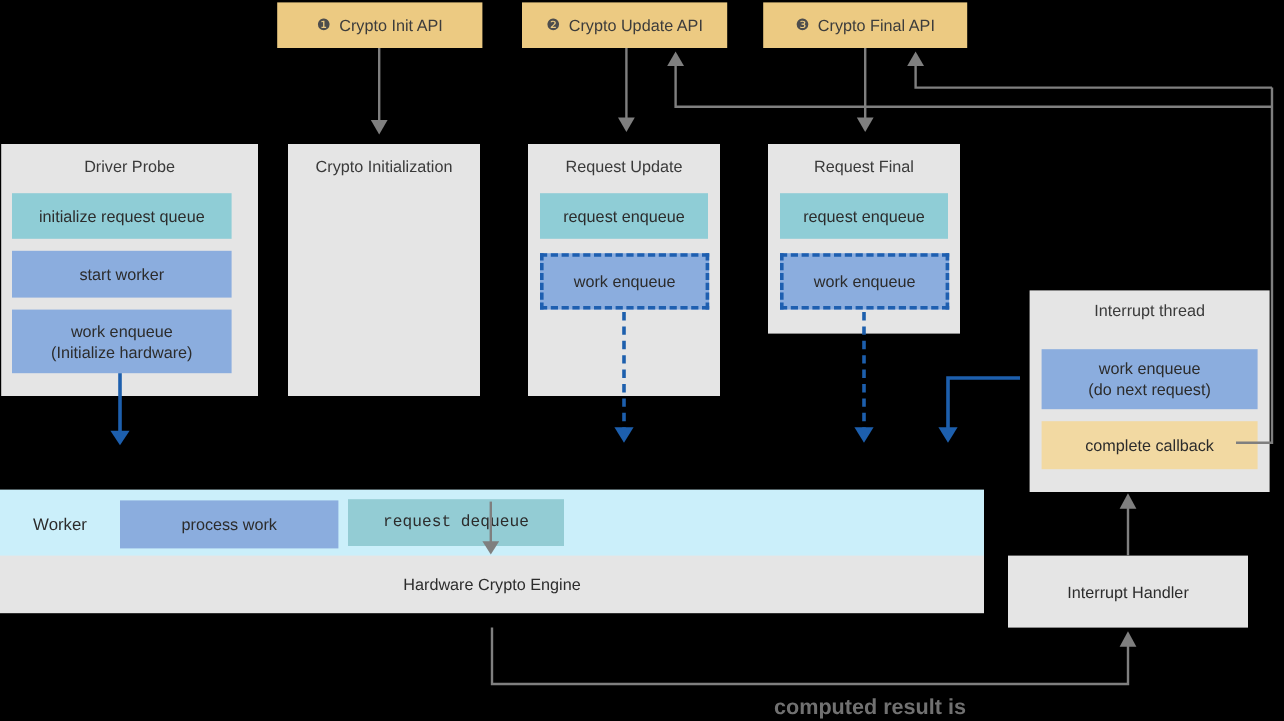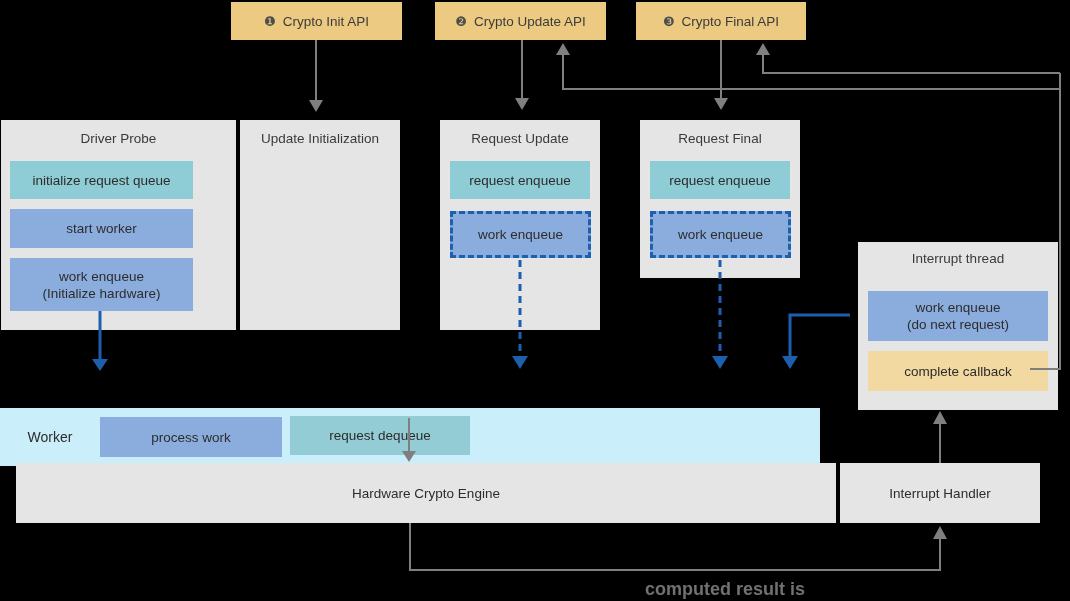--- a/index.html
+++ b/index.html
@@ -51,32 +51,32 @@
   </div>
   <div class="abs api-btn" style="left:435px;top:2px;width:171px;height:38px;">
     <span class="badge">❷</span>
     <span>Crypto Update API</span>
   </div>
   <div class="abs api-btn" style="left:636px;top:2px;width:170px;height:38px;">
     <span class="badge">❸</span>
     <span>Crypto Final API</span>
   </div>
 
-  <div class="abs panel" style="left:1px;top:120px;width:235px;height:210px;">
+  <div class="abs panel" style="left:1px;top:120px;width:214px;height:210px;">
     <div class="panel-title">Driver Probe</div>
     <div class="abs box teal" style="left:9px;top:41px;width:183px;height:38px;">initialize request queue</div>
     <div class="abs box blue" style="left:9px;top:89px;width:183px;height:39px;">start worker</div>
     <div class="abs box blue" style="left:9px;top:138px;width:183px;height:53px;">
       <div>work enqueue</div>
       <div>(Initialize hardware)</div>
     </div>
   </div>
 
   <div class="abs panel" style="left:240px;top:120px;width:160px;height:210px;">
-    <div class="panel-title">Update Initialization</div>
+    <div class="panel-title">Crypto Initialization</div>
   </div>
 
   <div class="abs panel" style="left:440px;top:120px;width:160px;height:210px;">
     <div class="panel-title">Request Update</div>
     <div class="abs box teal" style="left:10px;top:41px;width:140px;height:38px;">request enqueue</div>
     <div class="abs box dashedblue" style="left:10px;top:91px;width:141px;height:47px;">work enqueue</div>
   </div>
 
   <div class="abs panel" style="left:640px;top:120px;width:160px;height:158px;">
     <div class="panel-title">Request Final</div>
@@ -89,24 +89,24 @@
     <div class="abs box blue" style="left:10px;top:49px;width:180px;height:50px;">
       <div>work enqueue</div>
       <div>(do next request)</div>
     </div>
     <div class="abs box tan" style="left:10px;top:109px;width:180px;height:40px;">complete callback</div>
   </div>
 
   <div class="abs workerbar" style="left:0;top:372px;width:820px;height:58px;margin-top:36px;">
     <div class="worker-label">Worker</div>
     <div class="abs box blue" style="left:100px;top:9px;width:182px;height:40px;">process work</div>
-    <div class="abs box rd-teal" style="left:290px;top:8px;width:180px;height:39px;">request dequeue</div>
+    <div class="abs box rd-teal" style="left:290px;top:8px;width:180px;height:39px;font-family:Liberation Mono, monospace;">request dequeue</div>
   </div>
 
-  <div class="abs panel box" style="left:16px;top:463px;width:820px;height:60px;">Hardware Crypto Engine</div>
+  <div class="abs panel box" style="left:0;top:463px;width:820px;height:48px;">Hardware Crypto Engine</div>
 
   <div class="abs panel box" style="left:840px;top:463px;width:200px;height:60px;">Interrupt Handler</div>
 
   <div class="abs caption" style="left:630px;top:579px;width:190px;">computed result is ready</div>
 
   <svg class="overlay" width="1070" height="601" viewBox="0 0 1070 601">
 
     <g stroke="#7f7f7f" stroke-width="2" fill="#7f7f7f">
       <g>
         <line x1="316" y1="40" x2="316" y2="101" fill="none"></line>

